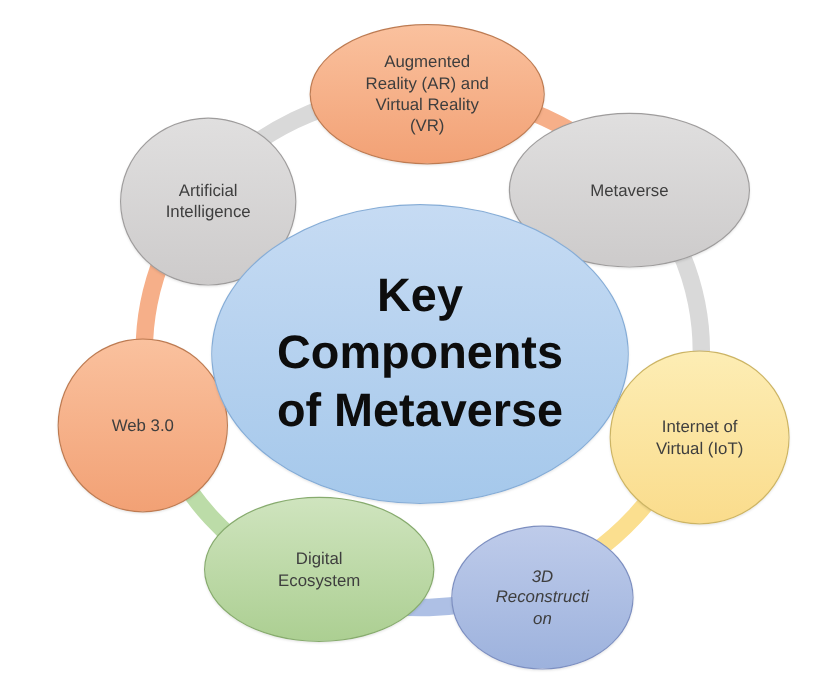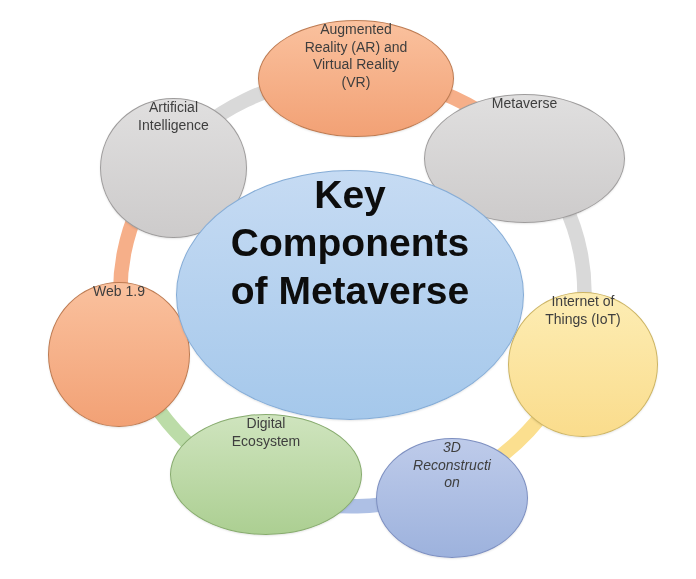--- a/index.html
+++ b/index.html
@@ -23,20 +23,21 @@
     fill: none;
     stroke-width: 14.5;
     stroke-linecap: butt;
   }
 
   .node {
     position: absolute;
     z-index: 1;
     border-radius: 50%;
     display: flex;
+    align-items: center;
     justify-content: center;
     text-align: center;
     background: linear-gradient(180deg, var(--c1), var(--c2));
     border: 1.4px solid var(--bc);
     box-shadow: 0 1px 2px rgba(0,0,0,0.10);
     box-sizing: border-box;
   }
 
   .nlabel {
     white-space: pre-line;
@@ -89,36 +90,36 @@
 Virtual Reality
 (VR)</span>
   </div>
 
   <div class="node n-blockchain" style="--c1: #E0DFDF; --c2: #CDCBCB; --bc: #9E9C9C;">
     <span class="nlabel" style="color: rgb(62, 62, 62);">Metaverse</span>
   </div>
 
   <div class="node n-iot" style="--c1: #FDEDB4; --c2: #FADC8C; --bc: #CCB464;">
     <span class="nlabel" style="color: rgb(62, 62, 62);">Internet of
-Things (IoT)</span>
+Virtual (IoT)</span>
   </div>
 
   <div class="node n-recon" style="--c1: #BECBEA; --c2: #9DB2DD; --bc: #7D8FC0;">
     <span class="nlabel" style="color: rgb(62, 62, 62); font-style: italic;">3D
 Reconstructi
 on</span>
   </div>
 
   <div class="node n-digital" style="--c1: #CFE4BE; --c2: #ACCF92; --bc: #87AB6E;">
     <span class="nlabel" style="color: rgb(62, 62, 62);">Digital
 Ecosystem</span>
   </div>
 
   <div class="node n-web3" style="--c1: #FAC19E; --c2: #F2A175; --bc: #BD7B52;">
-    <span class="nlabel" style="color: rgb(62, 62, 62);">Web 1.9</span>
+    <span class="nlabel" style="color: rgb(62, 62, 62);">Web 3.0</span>
   </div>
 
   <div class="node n-ai" style="--c1: #E0DFDF; --c2: #CDCBCB; --bc: #9E9C9C;">
     <span class="nlabel" style="color: rgb(62, 62, 62);">Artificial
 Intelligence</span>
   </div>
 
   <div class="node n-center" style="--c1: #C6DBF3; --c2: #A5C8EB; --bc: #85ACD6;">
     <h1 style="color: rgb(13, 13, 13);">Key
 Components

